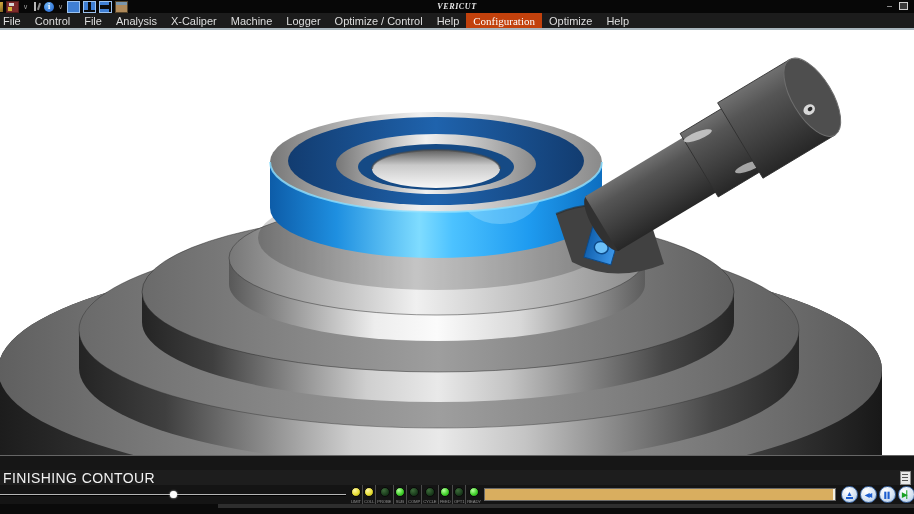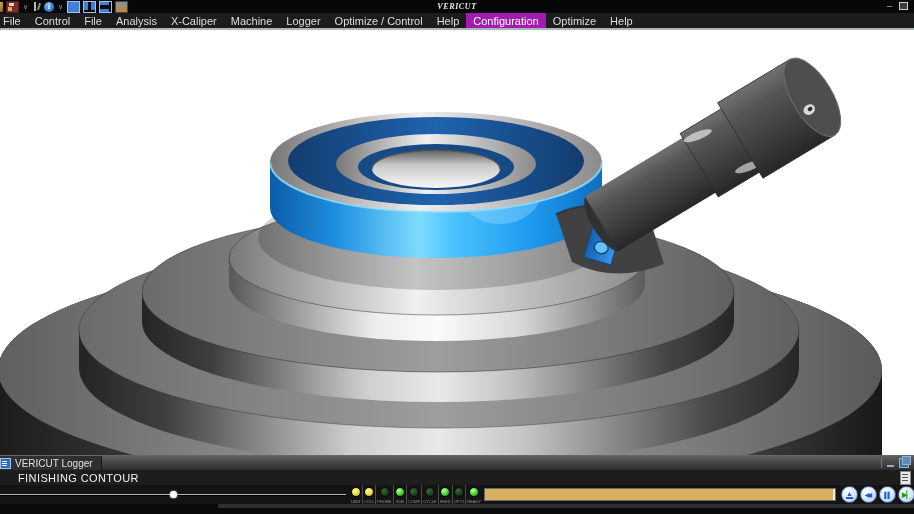--- a/index.html
+++ b/index.html
@@ -34,42 +34,42 @@
   .wc{color:#cfcfcf;font-size:9px;line-height:8px;}
   .wc-max{width:7px;height:6px;border:1px solid #cfcfcf;background:#3a3a3a;}
   .mini-ctrl{position:absolute;right:5px;top:15px;display:flex;gap:4px;align-items:center;color:#9a9a9a;font-size:6px;}
   .mc-box{width:5px;height:5px;border:1px solid #9a9a9a;}
 
   
   .menubar{position:absolute;left:0;top:13px;width:914px;height:30px;background:#1c1c1c;
            display:flex;}
   .mi{color:#dedede;font-size:11px;padding:0 7px;height:15px;line-height:16px;white-space:nowrap;}
   .mi.first{margin-left:-4px;}
-  .mi.active{background:#a21caf;color:#fff;}
+  .mi.active{background:#c2410c;color:#fff;font-family:Liberation Serif, serif;}
   .menu-sep{position:absolute;left:0;top:28px;width:914px;height:2px;background:#a9b6bd;}
 
   
   .viewport{position:absolute;left:0;top:30px;width:914px;height:425px;background:#fff;overflow:hidden;}
 
   
   .logger{position:absolute;left:0;top:455px;width:914px;height:49px;background:#161616;border-top:1px solid #666;}
   .tabrow{position:absolute;left:0;top:0;width:914px;height:14px;
           background:linear-gradient(180deg,#5e5e5e,#2c2c2c);}
   .tab{position:absolute;left:0;top:0;height:14px;background:#2f2f2f;border-right:1px solid #1a1a1a;
        display:flex;align-items:center;padding:0 8px 0 1px;}
   .tab-icon{width:9px;height:9px;margin:0 4px 0 -1px;background:#2a6fc0;border:1px solid #9cc2ee;position:relative;}
   .tab-icon:before{content:"";position:absolute;left:1px;top:2px;width:5px;height:1px;background:#fff;box-shadow:0 2px 0 #fff,0 4px 0 #fff;}
   .tab-label{color:#e2e2e2;font-size:10px;white-space:nowrap;}
   .panel-ctrl{position:absolute;right:5px;top:1px;display:flex;align-items:center;gap:5px;height:12px;}
   .pc-sep{width:1px;height:10px;background:#777;}
   .pc-min{width:7px;height:2px;background:#9ab0c8;margin-top:5px;}
   .pc-float{width:8px;height:8px;border:1px solid #9ab0c8;background:#3c6ea8;position:relative;}
   .pc-float:before{content:"";position:absolute;left:2px;top:-3px;width:7px;height:7px;border:1px solid #9ab0c8;background:#5a8ac0;}
   .msgrow{position:absolute;left:0;top:14px;width:914px;height:15px;background:#1d1d1d;display:flex;align-items:center;}
-  .msg{color:#f2f2f2;font-size:11px;letter-spacing:.4px;margin-left:18px;white-space:nowrap;}
+  .msg{color:#f2f2f2;font-size:14px;letter-spacing:.4px;margin-left:3px;white-space:nowrap;}
   .list-icon{position:absolute;right:3px;top:15px;width:9px;height:12px;background:#e8e8e8;border:1px solid #888;}
   .list-icon:before{content:"";position:absolute;left:1px;top:2px;width:6px;height:1px;background:#555;box-shadow:0 3px 0 #555,0 6px 0 #555;}
 
   .ctrlrow{position:absolute;left:0;top:29px;width:914px;height:20px;background:#141414;}
   .slider{position:absolute;left:0;top:0;width:346px;height:20px;}
   .slider-track{position:absolute;left:0;top:9px;width:346px;height:1px;background:#b5b5b5;box-shadow:0 1px 0 #000;}
   .slider-thumb{position:absolute;top:6px;width:7px;height:7px;border-radius:50%;background:#fff;box-shadow:0 0 2px #fff;}
 
   .leds{position:absolute;left:350px;top:0;width:132px;height:20px;display:flex;}
   .led-cell{flex:1;display:flex;flex-direction:column;align-items:center;justify-content:center;border-right:1px solid #4a4a4a;padding-top:1px;}
@@ -262,31 +262,20 @@
         <ellipse cx="160" cy="27" rx="15" ry="4" fill="#c2c2c2" opacity=".8" transform="rotate(10 160 27)"></ellipse>
         <rect x="166" y="-44" width="84" height="88" fill="url(#gTool)" stroke="#2e2e2e" stroke-width=".8"></rect>
         <ellipse cx="250" cy="0" rx="20" ry="44" fill="#4e4e4e" stroke="#6e6e6e"></ellipse>
         <ellipse cx="241" cy="9" rx="6" ry="5" fill="#d8d8d8"></ellipse>
         <ellipse cx="242" cy="9" rx="2.5" ry="2" fill="#2a2a2a"></ellipse>
       </g>
     </svg>
   </div>
 
   <div class="logger">
-    <div class="tabrow">
-      <div class="tab">
-        <span class="tab-icon"></span>
-        <span class="tab-label">VERICUT Logger</span>
-      </div>
-      <div class="panel-ctrl">
-        <span class="pc-sep"></span>
-        <span class="pc-min"></span>
-        <span class="pc-float"></span>
-      </div>
-    </div>
     <div class="msgrow">
       <span class="msg">FINISHING CONTOUR</span>
     </div>
     <span class="list-icon"></span>
 
     <div class="ctrlrow">
       <div class="slider">
         <div class="slider-track"></div>
         <div class="slider-thumb" style="left: 49%;"></div>
       </div>

